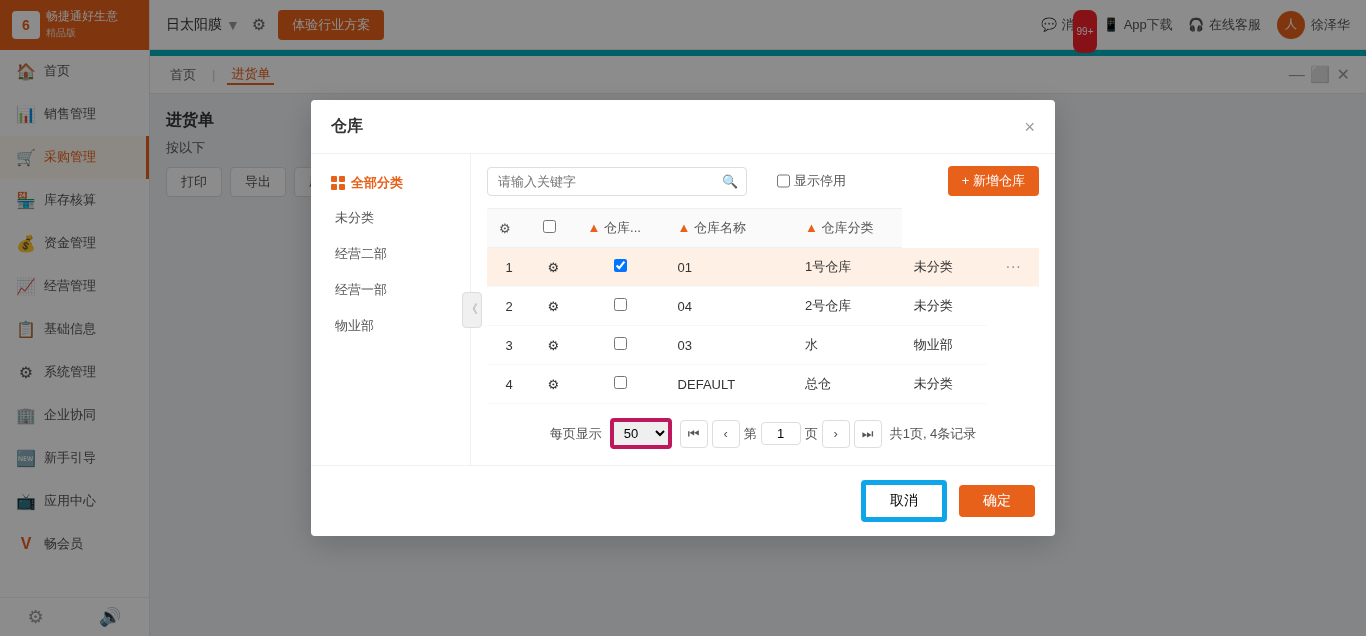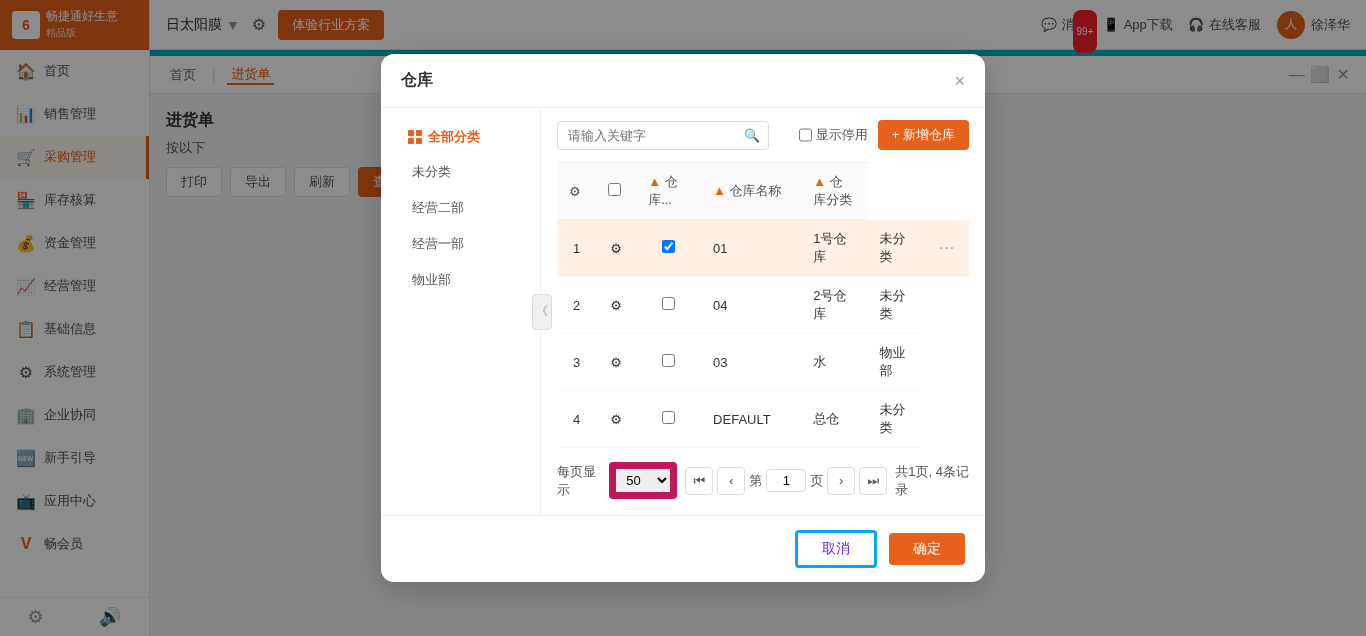--- a/index.html
+++ b/index.html
@@ -32,28 +32,28 @@
 
     
     .page-nav { background: #fff; border-bottom: 1px solid #e8e8e8; padding: 0 16px; display: flex; align-items: center; gap: 12px; height: 38px; }
     .page-nav-item { color: #666; font-size: 13px; cursor: pointer; padding: 0 4px; }
     .page-nav-item.active { color: #e8611a; border-bottom: 2px solid #e8611a; }
 
     
     .overlay { position: fixed; top: 0; left: 0; right: 0; bottom: 0; background: rgba(0,0,0,0.45); z-index: 100; display: flex; align-items: center; justify-content: center; }
 
     
-    .modal { background: #fff; border-radius: 13px; width: 604px; max-height: 580px; display: flex; flex-direction: column; box-shadow: 0 8px 32px rgba(0,0,0,0.18); }
+    .modal { background: #fff; border-radius: 4px; width: 744px; max-height: 580px; display: flex; flex-direction: column; box-shadow: 0 8px 32px rgba(0,0,0,0.18); }
     .modal-header { padding: 16px 20px; border-bottom: 1px solid #f0f0f0; display: flex; align-items: center; justify-content: space-between; }
     .modal-title { font-size: 16px; font-weight: bold; color: #333; }
     .modal-close { cursor: pointer; color: #999; font-size: 18px; line-height: 1; }
     .modal-body { display: flex; flex: 1; overflow: hidden; }
 
     
-    .cat-sidebar { width: 160px; border-right: 1px solid #f0f0f0; padding: 12px 11px; position: relative; flex-shrink: 0; }
+    .cat-sidebar { width: 160px; border-right: 1px solid #f0f0f0; padding: 12px 4px; position: relative; flex-shrink: 0; }
     .cat-header { display: flex; align-items: center; gap: 6px; padding: 8px 16px; color: #e8611a; font-weight: bold; font-size: 13px; }
     .cat-grid-icon { display: grid; grid-template-columns: 1fr 1fr; gap: 2px; width: 14px; height: 14px; }
     .cat-grid-icon span { background: #e8611a; border-radius: 1px; }
     .cat-item { padding: 9px 20px; cursor: pointer; color: #555; font-size: 13px; }
     .cat-collapse-btn { position: absolute; right: -12px; top: 50%; transform: translateY(-50%); width: 20px; height: 36px; background: #f0f0f0; border: 1px solid #ddd; border-radius: 4px; display: flex; align-items: center; justify-content: center; cursor: pointer; color: #999; font-size: 12px; z-index: 1; }
 
     
     .table-area { flex: 1; display: flex; flex-direction: column; padding: 12px 16px; overflow: hidden; }
     .table-toolbar { display: flex; align-items: center; gap: 10px; margin-bottom: 12px; }
     .search-input-wrap { position: relative; flex: 1; max-width: 260px; }
@@ -74,30 +74,30 @@
     .col-code { width: 120px; }
     .col-name { width: 160px; }
     .col-cat { width: 120px; }
     .col-action { width: 60px; text-align: center; }
     .settings-icon-cell { color: #999; cursor: pointer; }
     .dots-btn { color: #999; cursor: pointer; font-size: 16px; }
 
     
     .pagination { display: flex; align-items: center; justify-content: center; gap: 8px; padding: 14px 0 4px; margin-top: auto; }
     .per-page-label { color: #555; }
-    .per-page-select { border: 7px solid #be185d; border-radius: 4px; padding: 3px 6px; font-size: 13px; }
+    .per-page-select { border: 4px solid #be185d; border-radius: 4px; padding: 3px 6px; font-size: 13px; }
     .page-nav-btns { display: flex; align-items: center; gap: 4px; }
     .page-btn { border: 1px solid #ddd; background: #fff; width: 28px; height: 28px; border-radius: 4px; cursor: pointer; display: flex; align-items: center; justify-content: center; color: #555; font-size: 13px; }
     .page-btn:disabled { color: #ccc; cursor: default; }
     .page-input { border: 1px solid #ddd; border-radius: 4px; width: 40px; text-align: center; padding: 3px; font-size: 13px; }
     .page-total { color: #555; }
 
     
     .modal-footer { padding: 14px 20px; border-top: 1px solid #f0f0f0; display: flex; align-items: center; justify-content: flex-end; gap: 12px; }
-    .cancel-btn { border: 3px solid #0ea5e9; background: #fff; padding: 7px 24px; border-radius: 4px; cursor: pointer; font-size: 14px; color: #6d28d9; }
+    .cancel-btn { border: 5px solid #0ea5e9; background: #fff; padding: 7px 24px; border-radius: 4px; cursor: pointer; font-size: 14px; color: #000000; }
     .confirm-btn { background: #e8611a; color: #fff; border: none; padding: 7px 24px; border-radius: 4px; cursor: pointer; font-size: 14px; }
 
     
     .bg-page { position: absolute; top: 0; left: 0; right: 0; bottom: 0; padding: 16px; }
     .bg-title { font-size: 16px; font-weight: bold; color: #333; margin-bottom: 8px; }
     .bg-filter { display: flex; align-items: center; gap: 8px; margin-bottom: 10px; color: #555; font-size: 13px; }
     .bg-btns { display: flex; gap: 8px; }
     .bg-btn { border: 1px solid #ddd; background: #fff; padding: 5px 14px; border-radius: 4px; font-size: 13px; color: #555; }
     .bg-btn.orange { background: #e8611a; color: #fff; border-color: #e8611a; }
 

